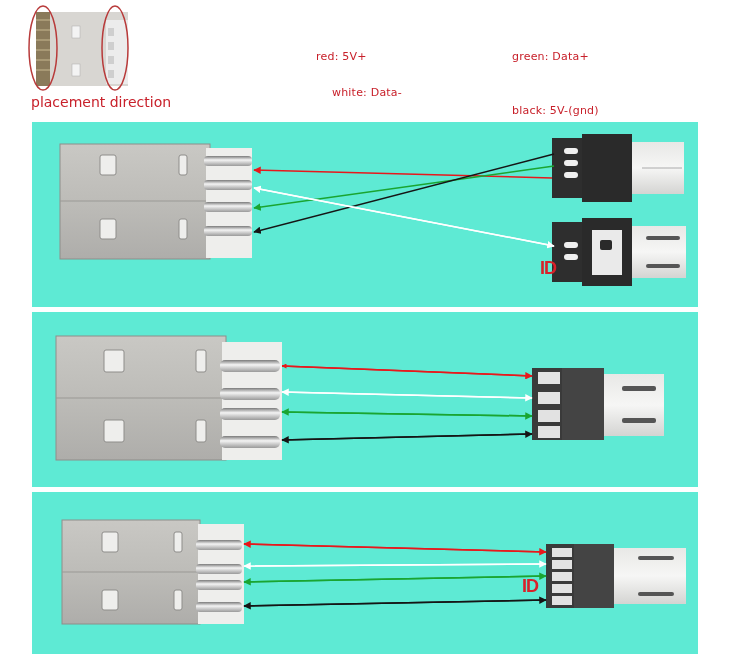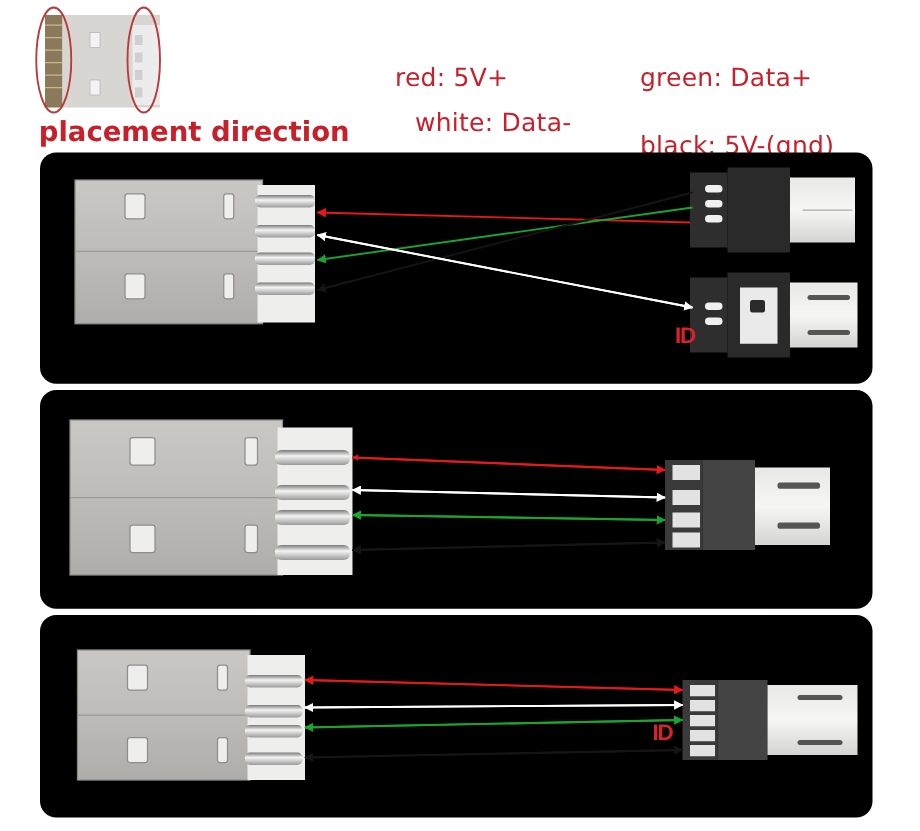--- a/index.html
+++ b/index.html
@@ -1,20 +1,20 @@
 <!DOCTYPE html>
 <html><head>
 <meta charset="utf-8">
 <style>
   html, body { margin:0; padding:0; }
   body { width:736px; height:665px; background:#ffffff; position:relative; overflow:hidden; font-family:"DejaVu Sans", sans-serif; }
   .abs { position:absolute; }
-  .legend-text { color:#c8202a; font-size:20px; letter-spacing:0.2px; white-space:nowrap; }
-  .caption { color:#c8202a; font-size:22px; white-space:nowrap;font-weight:bold; }
-  .panel { position:absolute; background:#000000;border-radius:13px; }
+  .legend-text { color:#c8202a; font-size:11px; letter-spacing:0.2px; white-space:nowrap; }
+  .caption { color:#c8202a; font-size:14px; white-space:nowrap; }
+  .panel { position:absolute; background:#5eead4; }
   .panel svg { position:absolute; left:0; top:0; }
   .id-label { color:#d8222a; font-size:18px; font-weight:bold; position:absolute; font-family:"Liberation Sans", sans-serif; letter-spacing:-1px; }
 </style>
 </head>
 <body>
 
 <div class="abs" style="left:26px;top:2px;width:110px;height:92px;">
   <svg width="110" height="92" viewBox="0 0 110 92">
     <rect x="10" y="10" width="14" height="74" fill="#8a7a5a"></rect>
     <g stroke="#c7b890" stroke-width="1">

